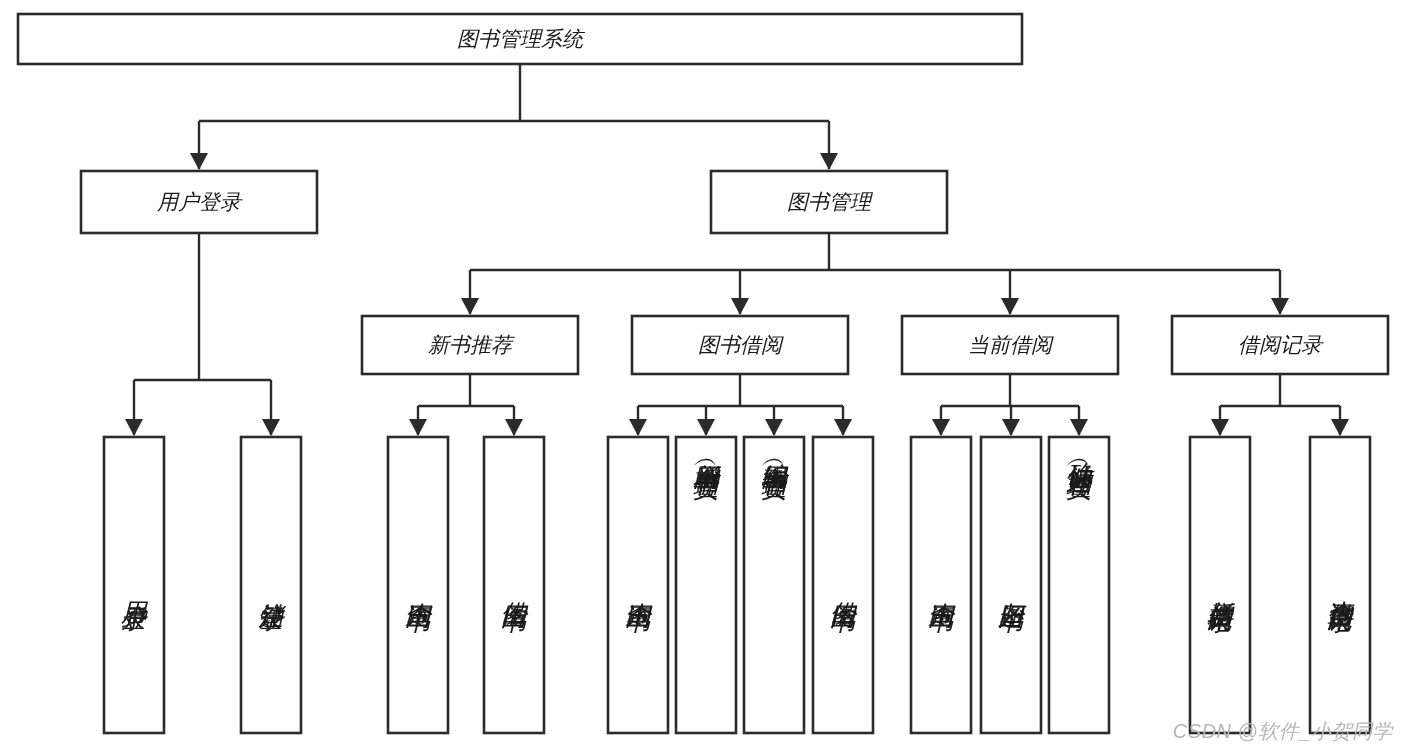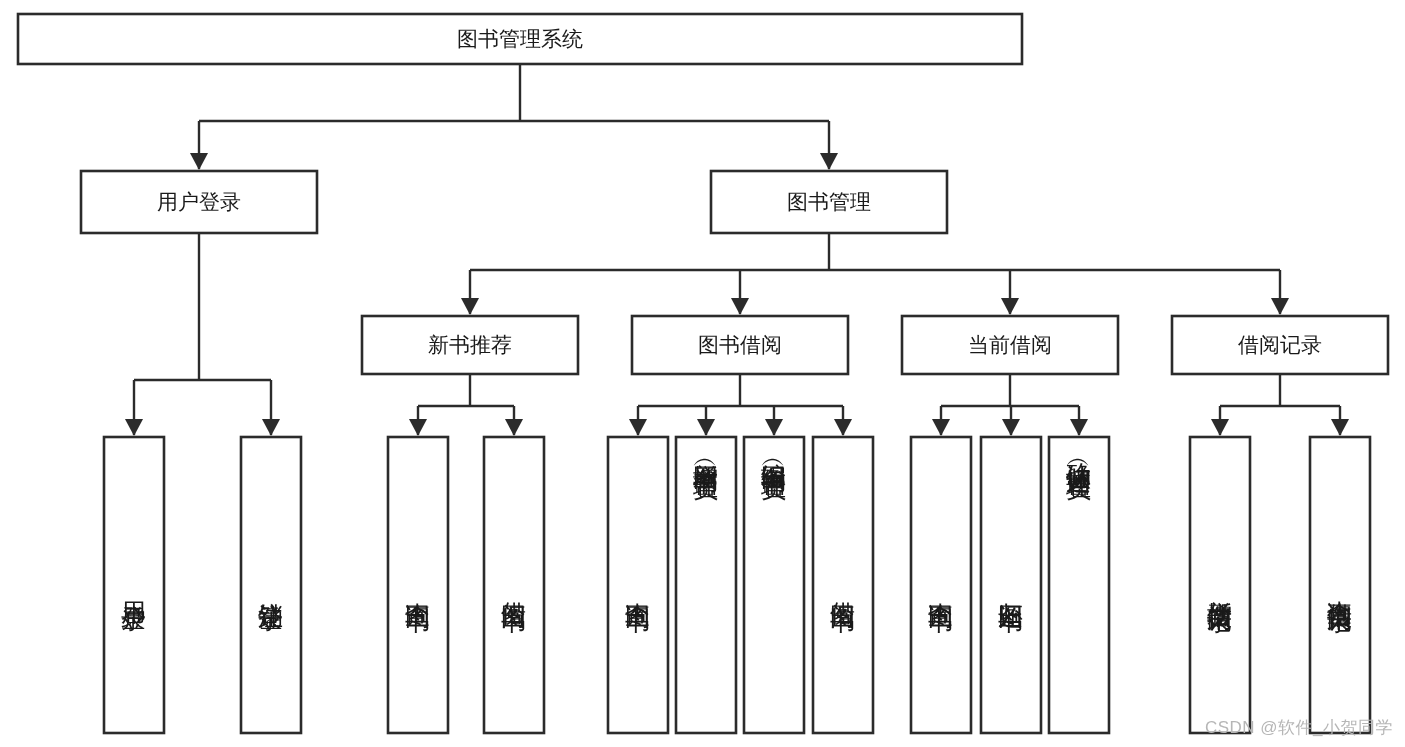--- a/index.html
+++ b/index.html
@@ -9,20 +9,21 @@
   }
   body {
     font-family: "Liberation Sans", "DejaVu Sans", sans-serif;
   }
   #diagram-root {
     position: relative;
     width: 1405px;
     height: 747px;
     background: #ffffff;
     overflow: hidden;
+    font-style: italic;
   }
   svg#flow-svg {
     position: absolute;
     left: 0;
     top: 0;
     width: 1405px;
     height: 747px;
     display: block;
   }
   .node-box {
@@ -66,23 +67,23 @@
     font-size: 25px;
     line-height: 1.12;
     letter-spacing: 2px;
     color: #1a1a1a;
     white-space: nowrap;
     text-align: left;
   }
   .watermark {
     position: absolute;
     right: 12px;
-    bottom: 8px;
-    font-family: "Liberation Sans", "DejaVu Sans", sans-serif;
-    font-size: 17px;
+    bottom: 2px;
+    font-family: "Liberation Sans", "DejaVu Sans", sans-serif;
+    font-size: 20px;
     color: #b6b6b6;
     letter-spacing: 0.5px;
     user-select: none;
   }
 </style>
 </head>
 <body>
 
 <div id="diagram-root">
 

